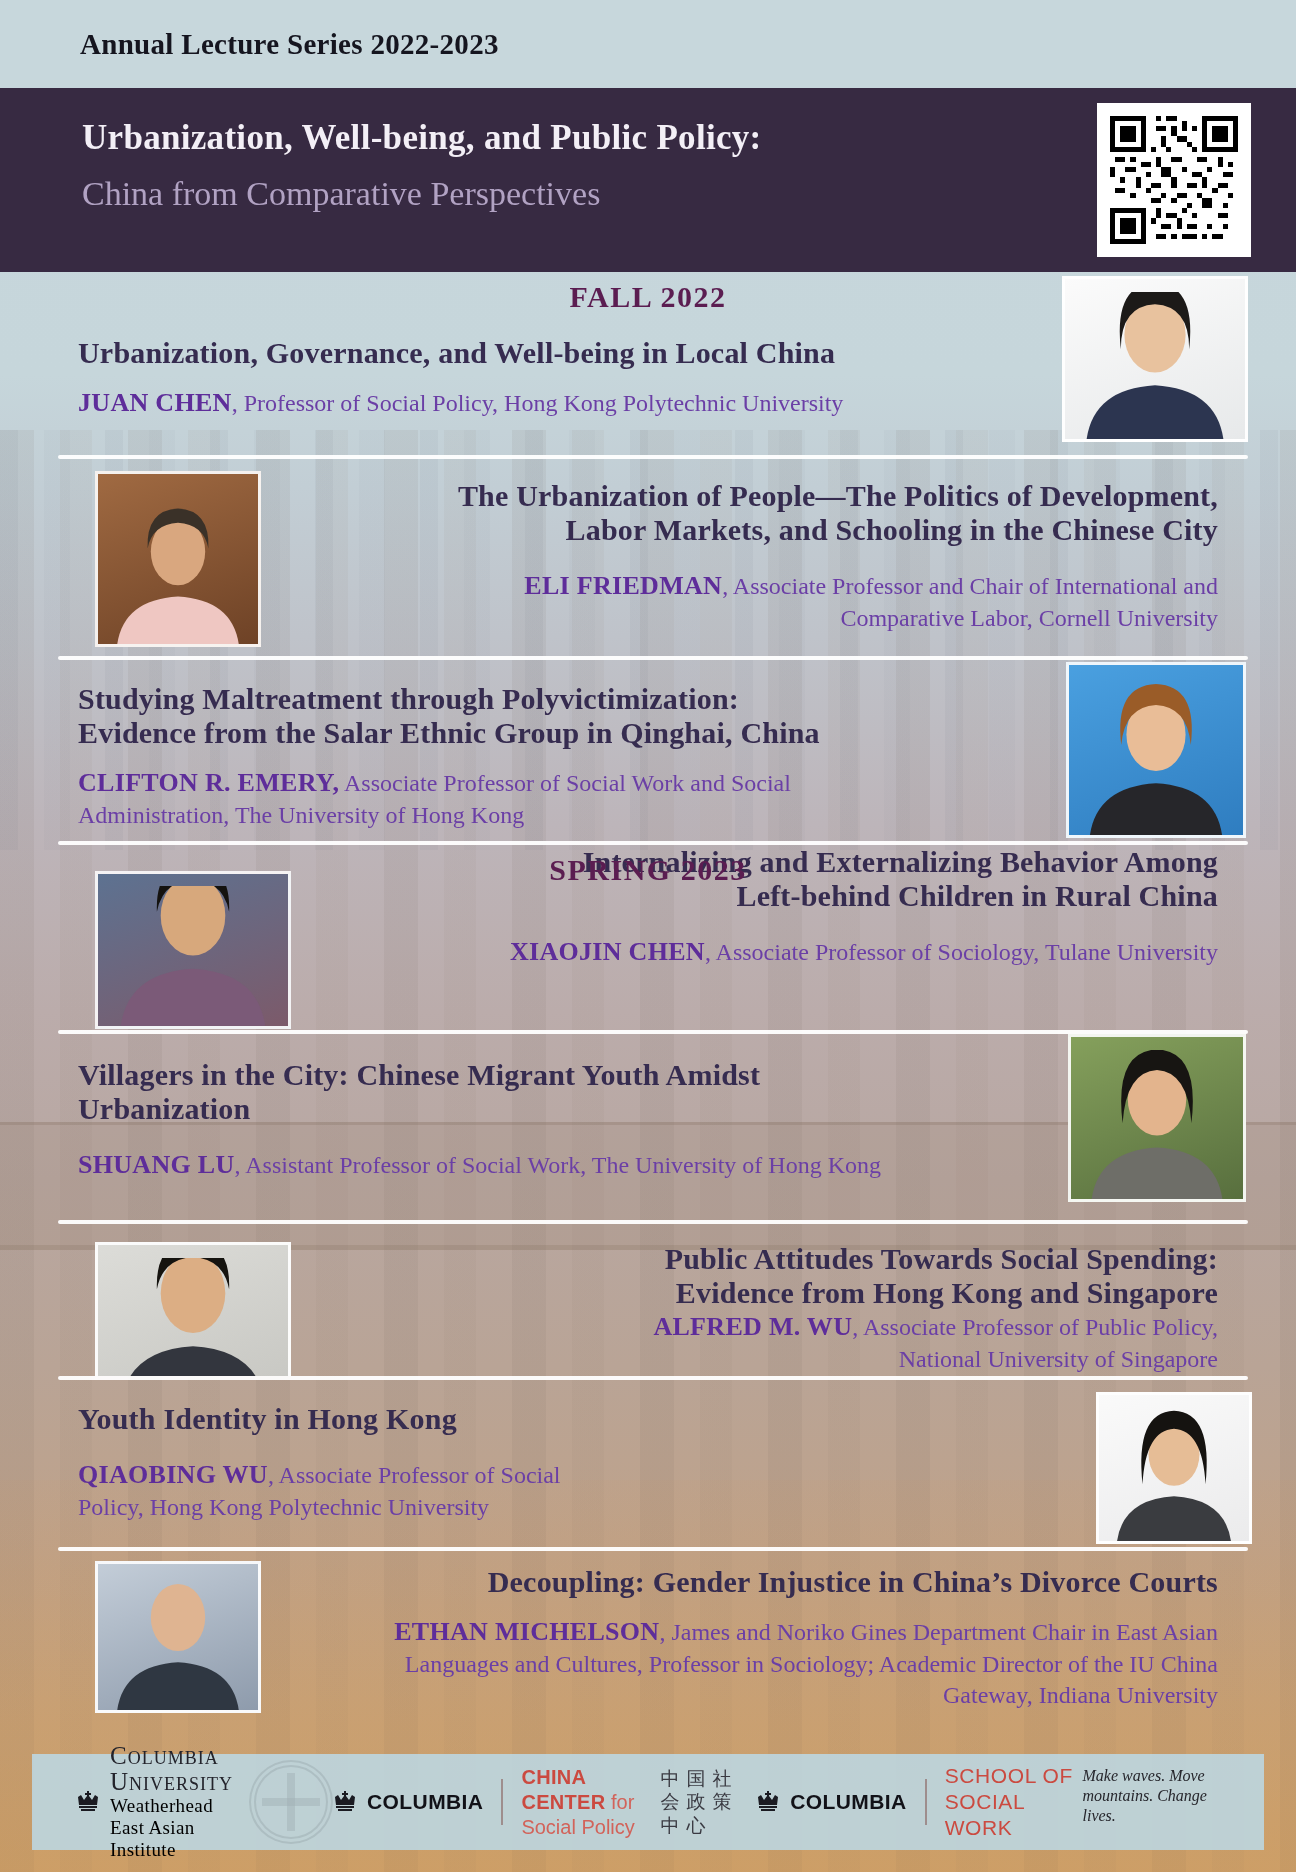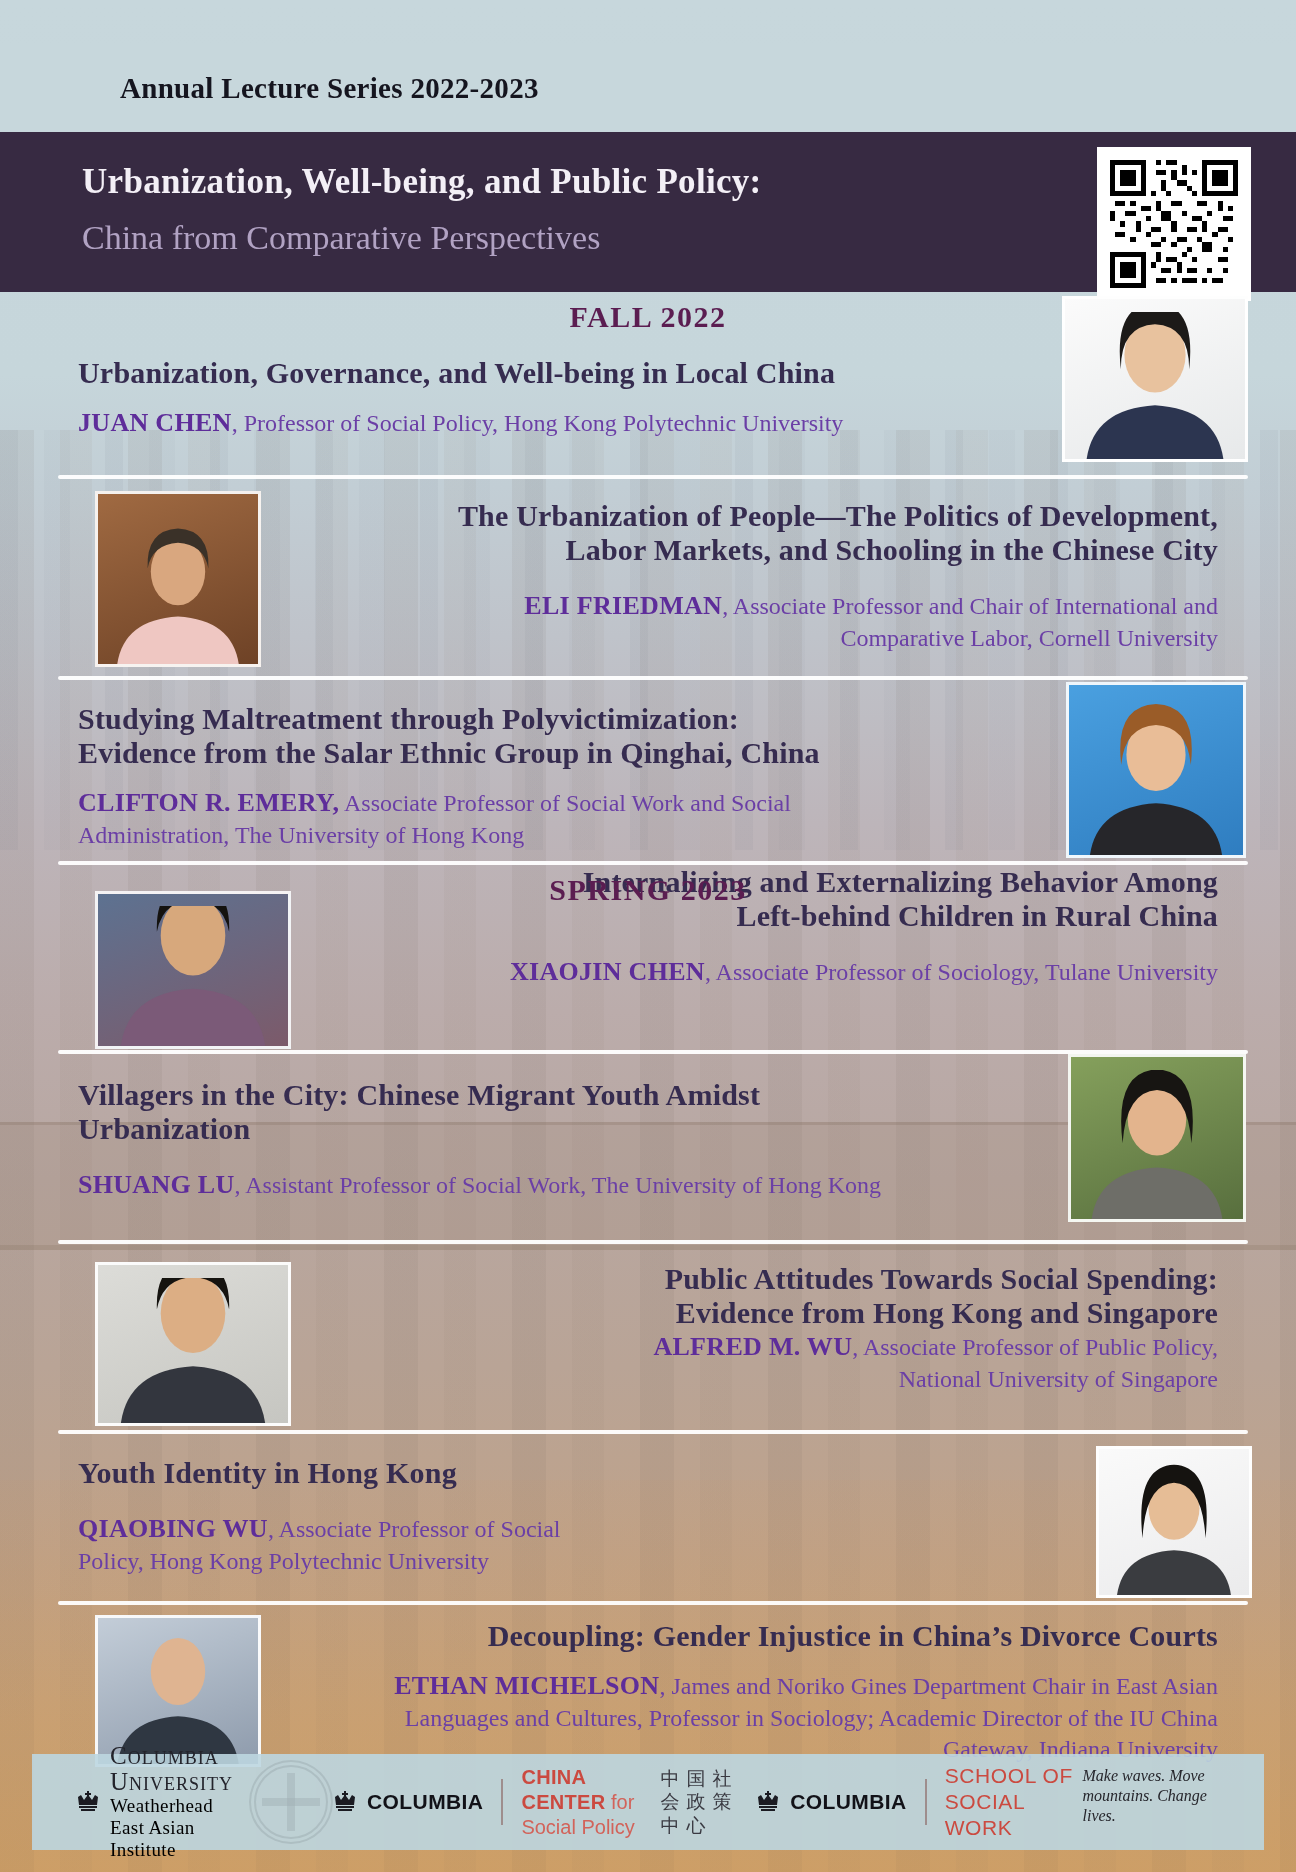--- a/index.html
+++ b/index.html
@@ -28,23 +28,23 @@
     background:repeating-linear-gradient(90deg,
       rgba(96,104,120,.12) 0 18px, rgba(0,0,0,0) 18px 44px,
       rgba(96,104,120,.07) 44px 70px, rgba(0,0,0,0) 70px 105px);}
   .bg-bridge{position:absolute; left:0; right:0; top:1122px; height:128px; z-index:0;
     background:rgba(152,126,104,.16);
     border-top:3px solid rgba(122,102,86,.22); border-bottom:5px solid rgba(122,102,86,.20);}
   .bg-warm{position:absolute; left:0; right:0; top:1480px; bottom:0; z-index:0;
     background:linear-gradient(180deg, rgba(206,150,94,.06), rgba(214,148,76,.30));}
   
   .topbar{position:relative; z-index:1; height:88px; background:var(--topbar-bg);
-    display:flex; align-items:center; padding:0 120px;margin-top:44px;}
+    display:flex; align-items:center; padding:0 80px;}
   .topbar h1{margin:0; font-size:29px; font-weight:bold; color:#15151f; letter-spacing:.3px;}
-  .titleband{position:relative; z-index:1; height:160px; background:var(--band-bg);
+  .titleband{position:relative; z-index:1; height:184px; background:var(--band-bg);
     padding:30px 230px 0 82px; color:#fff;}
   .titleband .t1{font-size:35px; font-weight:bold; color:#f3eff6; letter-spacing:.3px; margin:0 0 17px 0;}
   .titleband .t2{font-size:34px; font-weight:normal; color:var(--band-sub); margin:0;}
   .qr{position:absolute; right:45px; top:15px; width:154px; height:154px;
     background:#fff; padding:13px;}
   .qr svg{width:100%; height:100%; display:block;}
   
   .main{position:relative; z-index:1;}
   .row{position:relative; display:flex; align-items:flex-start; overflow:hidden;}
   .season{position:absolute; top:8px; left:0; width:100%; text-align:center;
@@ -69,21 +69,21 @@
   .p4{--pbg1:#85a05c; --pbg2:#586f3e; --hair:#171512; --skin:#e3b48d; --shirt:#6e6e68;}
   .p5{--pbg1:#dcdcd8; --pbg2:#c6c6c1; --hair:#15130f; --skin:#dcae84; --shirt:#33363e;}
   .p6{--pbg1:#fafafa; --pbg2:#ebebec; --hair:#151310; --skin:#e6bd96; --shirt:#3a3c40;}
   .p7{--pbg1:#c3cdd8; --pbg2:#8e9bac; --hair:#c9ced4; --skin:#dfb491; --shirt:#2f3742;}
   
   .r0{height:183px;} .r0 .tx{padding-top:64px;} .r0 .photo{width:186px; height:166px; margin:4px 48px 0 18px;}
   .r1{height:197px;} .r1 .tx{padding-top:20px;} .r1 .photo{width:166px; height:176px; margin:12px 24px 0 95px;}
   .r2{height:181px;} .r2 .tx{padding-top:22px;} .r2 .photo{width:180px; height:176px; margin:2px 50px 0 18px;}
   .r3{height:185px;} .r3 .tx{} .r3 .photo{width:196px; height:158px; margin:26px 24px 0 95px;}
   .r4{height:186px;} .r4 .tx{padding-top:24px;} .r4 .photo{width:178px; height:168px; margin:0 50px 0 18px;}
-  .r5{height:186px;} .r5 .tx{padding-top:18px;} .r5 .photo{width:196px; height:164px; margin:18px 24px 0 95px;}
+  .r5{height:152px;} .r5 .tx{padding-top:18px;} .r5 .photo{width:196px; height:164px; margin:18px 24px 0 95px;}
   .r6{height:167px;} .r6 .tx{padding-top:22px;} .r6 .photo{width:156px; height:152px; margin:12px 44px 0 18px;}
   .r7{height:175px;} .r7 .tx{padding-top:14px;} .r7 .photo{width:166px; height:152px; margin:10px 24px 0 95px;}
   .sp.w710{max-width:710px; margin-left:auto;}
   .sp.w740{max-width:740px;}
   .sp.w580{max-width:580px; margin-left:auto;}
   .sp.w520{max-width:520px;}
   .sp.w830{max-width:830px; margin-left:auto;text-align:right;}
   .gap-t{margin-top:22px;} .gap-s{margin-top:16px;}
   
   .footer{position:absolute; z-index:2; left:32px; right:32px; bottom:22px; height:96px;

